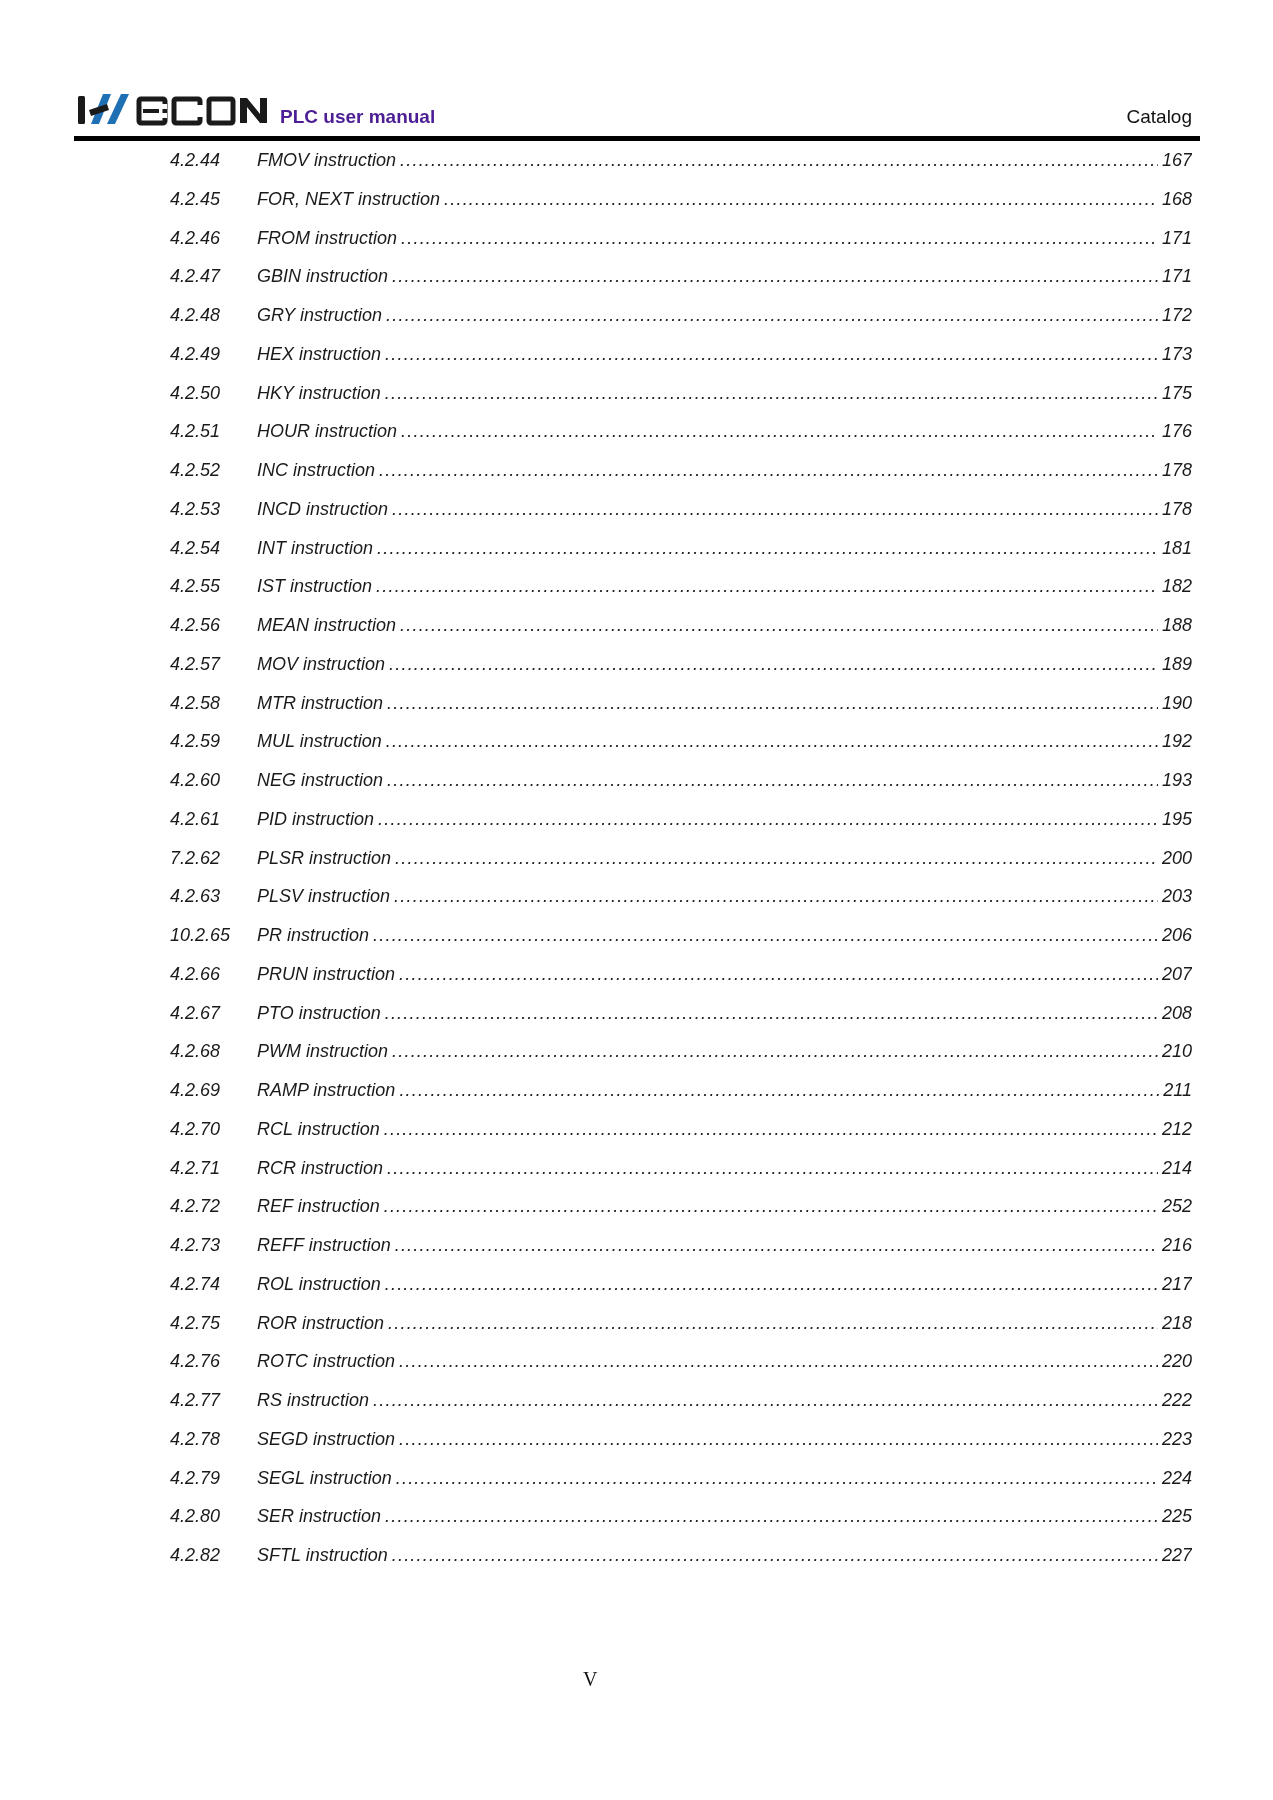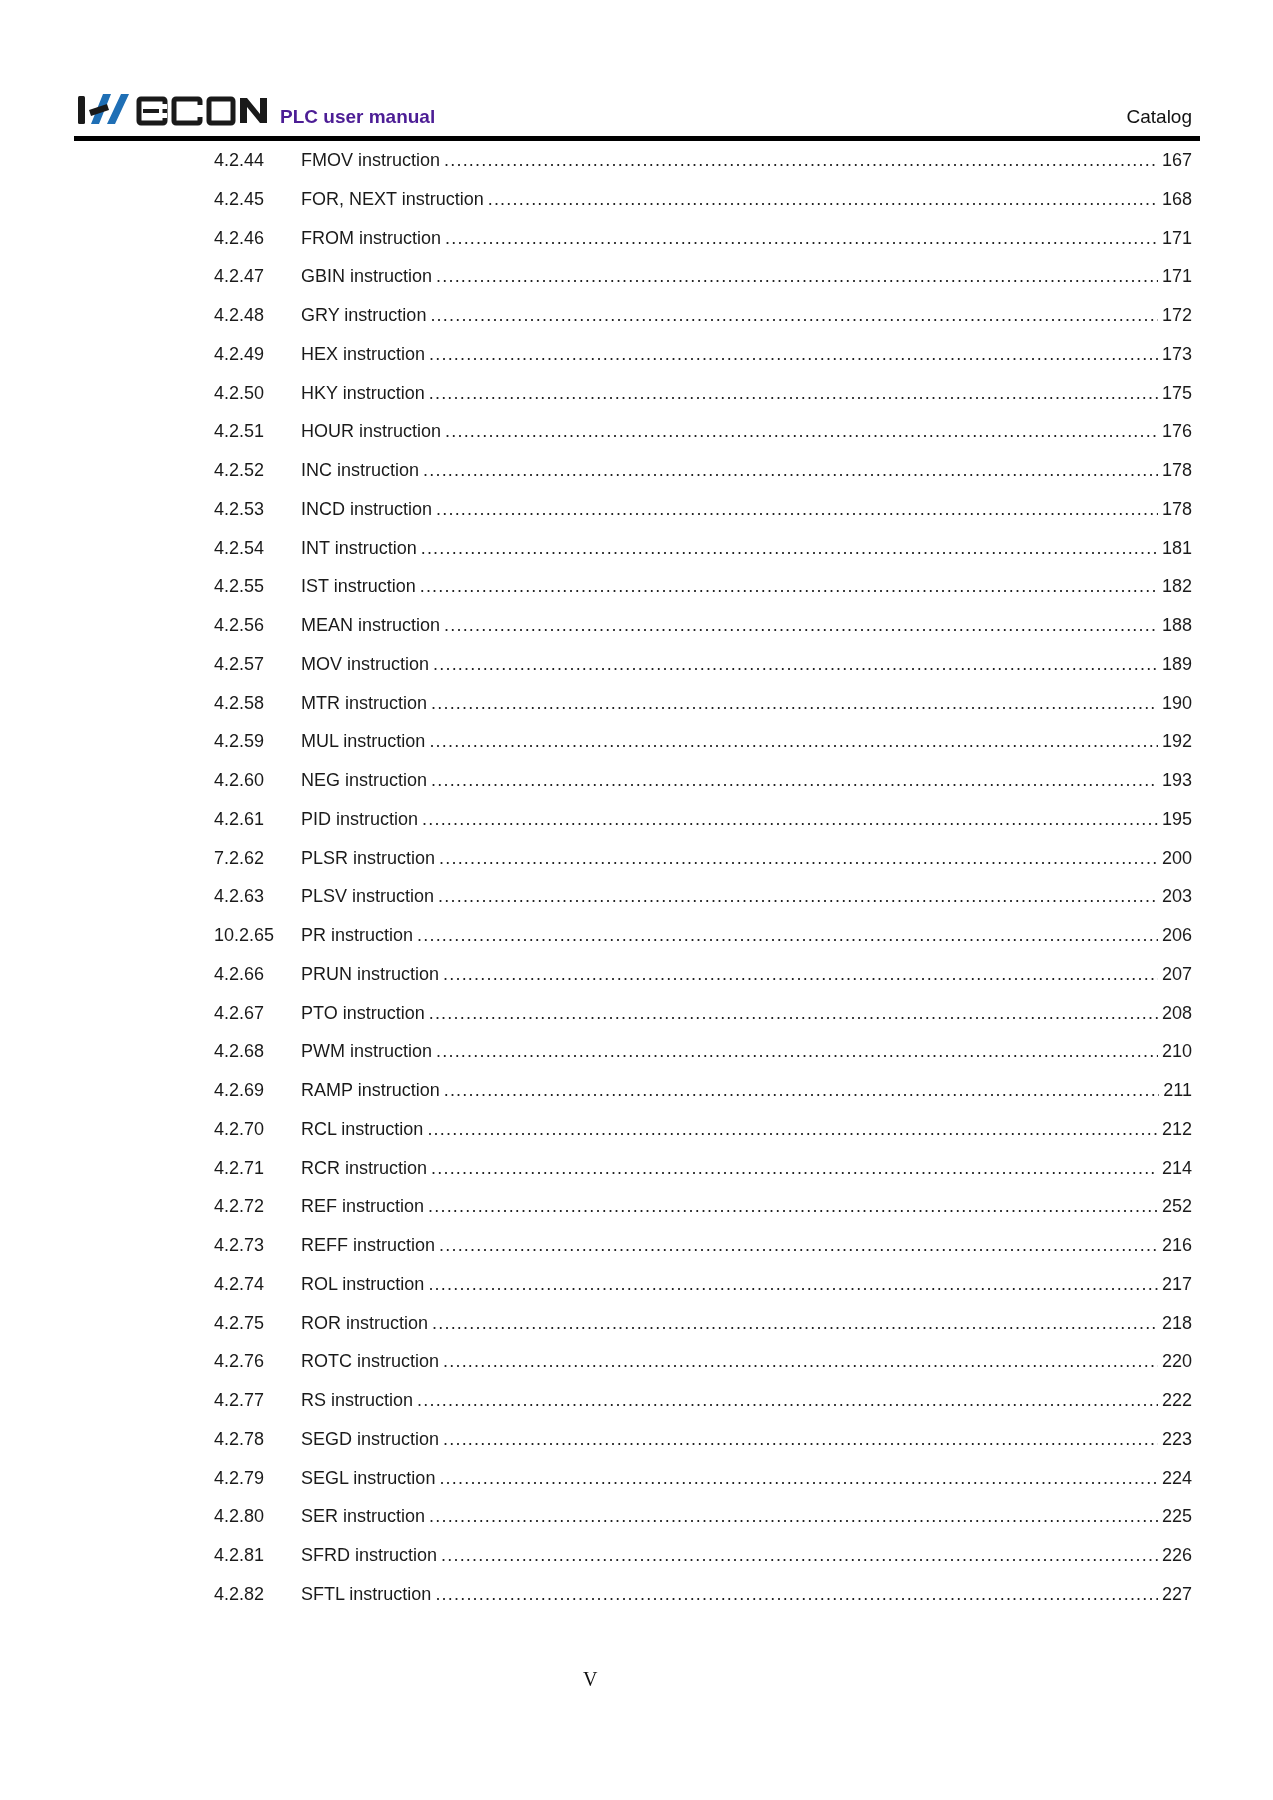--- a/index.html
+++ b/index.html
@@ -4,21 +4,21 @@
   <style>
     html, body { margin: 0; padding: 0; background: #ffffff; }
     body { width: 1273px; height: 1800px; position: relative; overflow: hidden;
            font-family: "Liberation Sans", sans-serif; color: #1a1a1a; }
     .header { position: absolute; left: 74px; top: 88px; width: 1126px; height: 54px; }
     .logo { position: absolute; left: 3px; top: 2px; width: 192px; height: 36px; }
     .header-title { position: absolute; left: 206px; top: 18px; font-size: 19px; font-weight: bold; color: #4c1d95; }
     .header-section { position: absolute; right: 8px; top: 18px; font-size: 19px; font-weight: normal; color: #111; }
     .header-rule { position: absolute; left: 0; top: 48px; width: 1126px; height: 5px; background: #000; }
     .toc { position: absolute; left: 170px; top: 150px; width: 1022px; }
-    .toc-row { display: flex; align-items: baseline; height: 38.75px; font-size: 18px; color: #1a1a1a; white-space: nowrap; overflow: hidden; margin-left: 44px; }
+    .toc-row { display: flex; align-items: baseline; height: 38.75px; font-style: italic; font-size: 18px; color: #1a1a1a; white-space: nowrap; overflow: hidden; }
     .toc-num { width: 87px; flex: 0 0 87px; }
     .toc-title { flex: 0 0 auto; }
     .toc-leader { flex: 1 1 auto; overflow: hidden; letter-spacing: 1.2px; color: #222; margin: 0 4px; }
     .toc-leader::before { content: "........................................................................................................................................................................................................................................................"; }
     .toc-page { flex: 0 0 auto; text-align: center; }
     .page-footer { position: absolute; left: 0; width: 1273px; top: 1668px; text-align: center;
                    font-family: "Liberation Serif", serif; font-size: 20px; color: #111; }
     .page-footer span { position: absolute; left: 583px; }
   </style>
 </head>
@@ -260,26 +260,20 @@
       <span class="toc-leader"></span>
       <span class="toc-page">224</span>
     </div>
     <div class="toc-row">
       <span class="toc-num">4.2.80</span>
       <span class="toc-title">SER instruction</span>
       <span class="toc-leader"></span>
       <span class="toc-page">225</span>
     </div>
     <div class="toc-row">
-      <span class="toc-num">4.2.81</span>
-      <span class="toc-title">SFRD instruction</span>
-      <span class="toc-leader"></span>
-      <span class="toc-page">226</span>
-    </div>
-    <div class="toc-row">
       <span class="toc-num">4.2.82</span>
       <span class="toc-title">SFTL instruction</span>
       <span class="toc-leader"></span>
       <span class="toc-page">227</span>
     </div>
   </div>
 
 <div class="page-footer">
   <span>V</span>
 </div>

